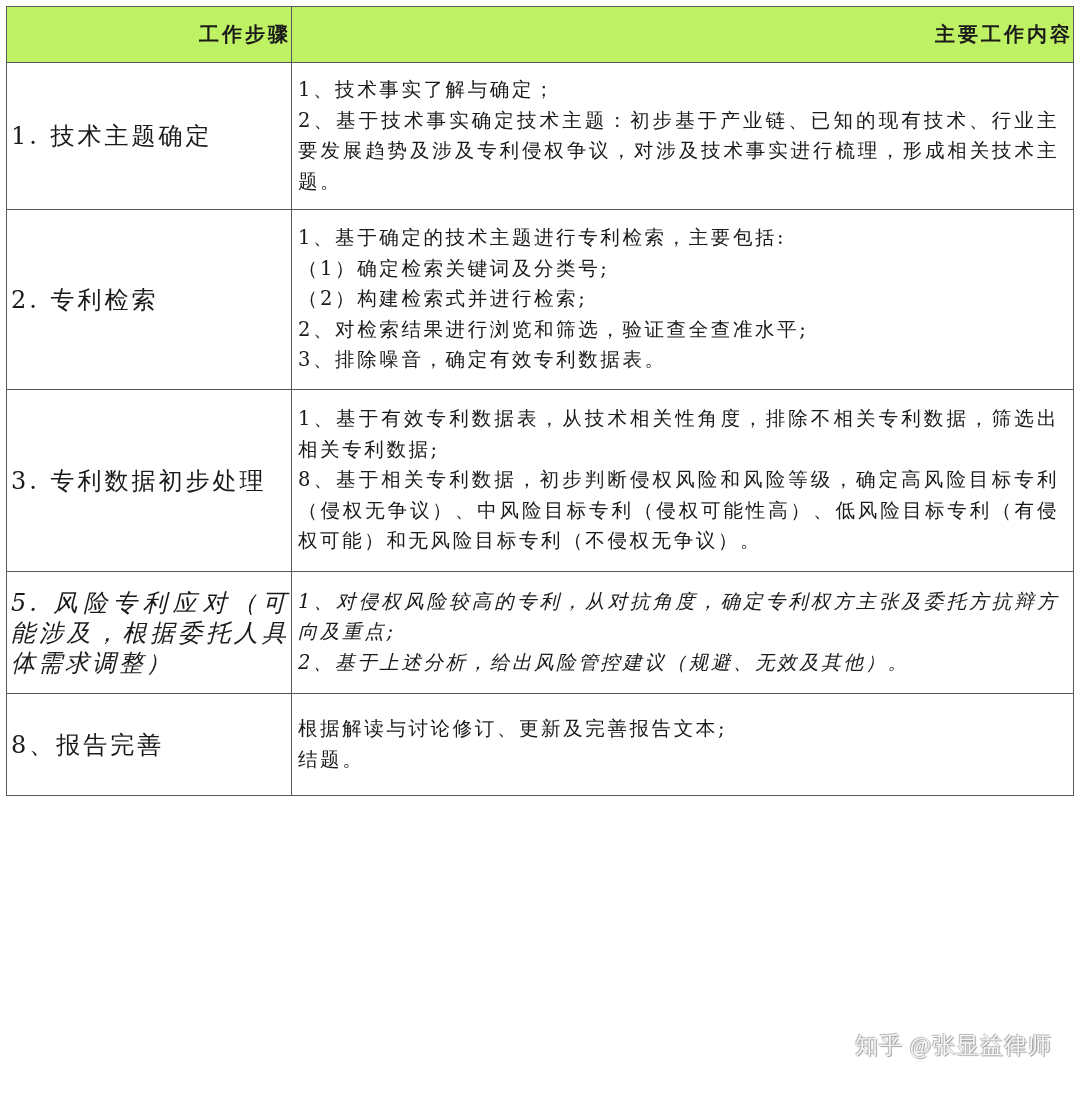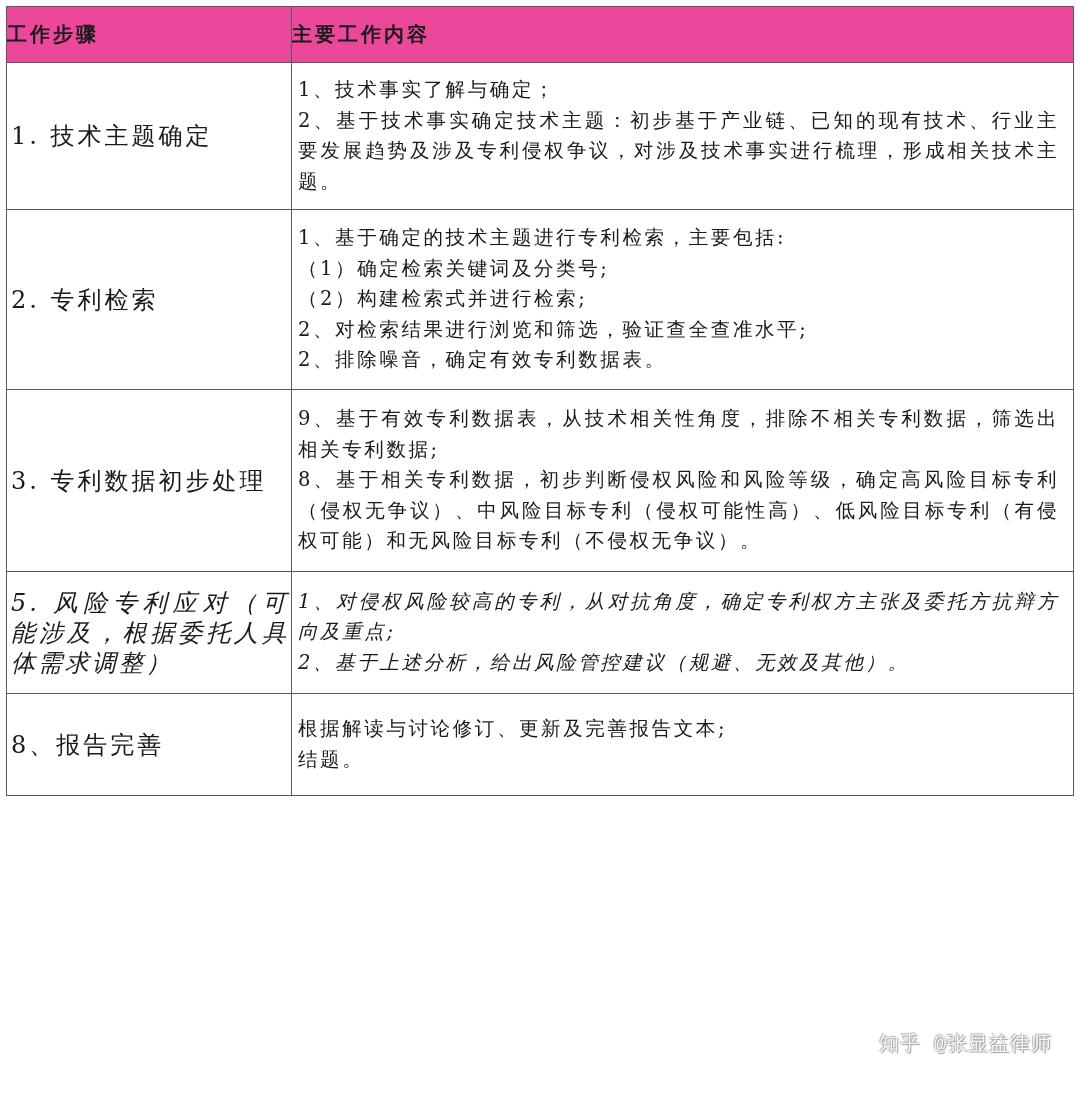--- a/index.html
+++ b/index.html
@@ -27,26 +27,26 @@
       table-layout: fixed;
     }
     table.steps col.c1 { width: 285px; }
     table.steps col.c2 { width: 782px; }
     table.steps th, table.steps td {
       border: 1.5px solid #555a60;
       vertical-align: middle;
       padding: 0;
     }
     table.steps th {
-      background: #ec4899;
+      background: #bef264;
       height: 55px;
       font-size: 20px;
       font-weight: bold;
       letter-spacing: 3px;
-      text-align: left;
+      text-align: right;
       color: #1a1a1a;
     }
     table.steps td.step {
       font-size: 24px;
       line-height: 30px;
       letter-spacing: 3px;
       padding: 0 2px 0 4px;
       text-align: justify;
       text-align-last: left;
     }
@@ -55,22 +55,22 @@
       line-height: 30.5px;
       letter-spacing: 2.6px;
       padding: 0 14px 0 6px;
       text-align: justify;
     }
     .line { display: block; }
     .watermark {
       position: absolute;
       right: 28px;
       top: 1030px;
-      font-family: Liberation Mono, monospace;
-      font-size: 20px;
+      font-family: Liberation Serif, serif;
+      font-size: 23px;
       color: rgba(255,255,255,0.92);
       text-shadow: 0 0 1px #9a9a9a, 1px 1px 1px #a0a0a0, -1px -1px 1px #b8b8b8;
       letter-spacing: 1px;
       pointer-events: none;
     }
   </style>
 </head>
 <body>
 
 <div class="table-wrap">
@@ -93,27 +93,27 @@
             <span class="line">2、基于技术事实确定技术主题：初步基于产业链、已知的现有技术、行业主要发展趋势及涉及专利侵权争议，对涉及技术事实进行梳理，形成相关技术主题。</span>
           </td>
         </tr>
         <tr style="height: 180px;">
           <td class="step">2. 专利检索</td>
           <td class="content">
             <span class="line">1、基于确定的技术主题进行专利检索，主要包括:</span>
             <span class="line">（1）确定检索关键词及分类号;</span>
             <span class="line">（2）构建检索式并进行检索;</span>
             <span class="line">2、对检索结果进行浏览和筛选，验证查全查准水平;</span>
-            <span class="line">2、排除噪音，确定有效专利数据表。</span>
+            <span class="line">3、排除噪音，确定有效专利数据表。</span>
           </td>
         </tr>
         <tr style="height: 182px;">
           <td class="step">3. 专利数据初步处理</td>
           <td class="content">
-            <span class="line">9、基于有效专利数据表，从技术相关性角度，排除不相关专利数据，筛选出相关专利数据;</span>
+            <span class="line">1、基于有效专利数据表，从技术相关性角度，排除不相关专利数据，筛选出相关专利数据;</span>
             <span class="line">8、基于相关专利数据，初步判断侵权风险和风险等级，确定高风险目标专利（侵权无争议）、中风险目标专利（侵权可能性高）、低风险目标专利（有侵权可能）和无风险目标专利（不侵权无争议）。</span>
           </td>
         </tr>
         <tr style="height: 122px; font-style: italic;">
           <td class="step">5. 风险专利应对（可能涉及，根据委托人具体需求调整）</td>
           <td class="content">
             <span class="line">1、对侵权风险较高的专利，从对抗角度，确定专利权方主张及委托方抗辩方向及重点;</span>
             <span class="line">2、基于上述分析，给出风险管控建议（规避、无效及其他）。</span>
           </td>
         </tr>

